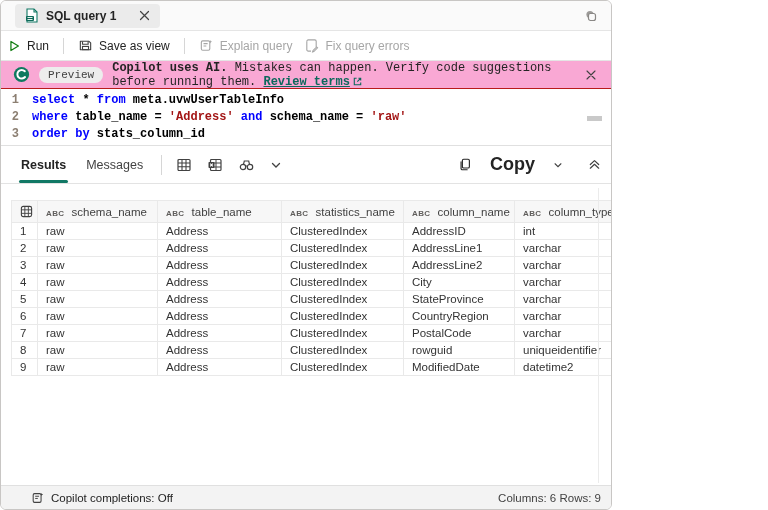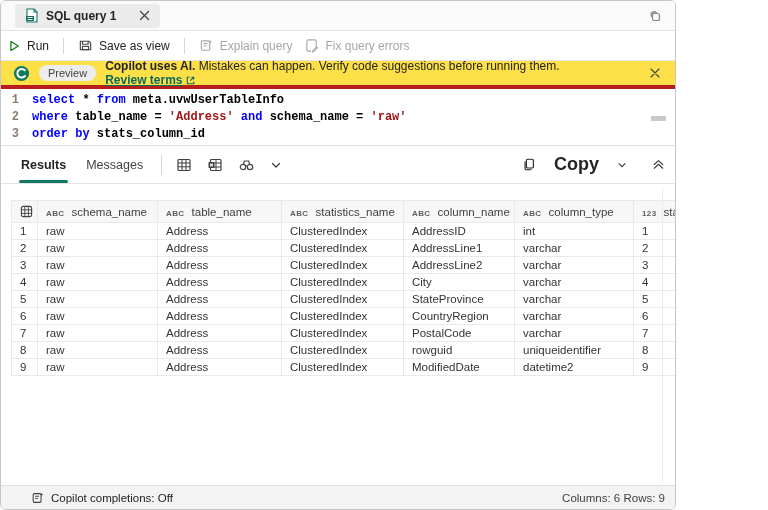--- a/index.html
+++ b/index.html
@@ -1,40 +1,40 @@
 <!DOCTYPE html>
 <html><head>
 <meta charset="utf-8">
 <style>
   * { margin:0; padding:0; box-sizing:border-box; }
   html,body { background:#ffffff; }
   body { width:768px; height:510px; font-family:"Liberation Sans", sans-serif; color:#242424; }
 
   .window {
-    width:676px; height:510px; background:#ffffff;
+    width:612px; height:510px; background:#ffffff;
     border:1px solid #c8c6c4; border-radius:6px; overflow:hidden;
     display:flex; flex-direction:column; position:relative;
   }
 
   
   .tabbar { height:30px; background:#fafafa; display:flex; align-items:center; padding-left:14px; border-bottom:1px solid #e5e5e5; position:relative; flex:0 0 auto; }
   .tab { height:24px; background:#ebebeb; border-radius:4px; display:flex; align-items:center; gap:7px; padding:0 10px; cursor:default; }
   .tab-title { font-size:12px; font-weight:700; color:#242424; }
   .tab-close { margin-left:16px; display:flex; align-items:center; }
   .dup-icon { position:absolute; right:12px; top:7px; }
 
   
   .toolbar { height:29px; display:flex; align-items:center; flex:0 0 auto; background:#fff; }
   .tb-btn { display:flex; align-items:center; gap:6px; font-size:12px; color:#242424; padding:0 6px; height:22px; border-radius:4px; }
   .tb-btn.disabled { color:#a6a6a6; }
   .tb-sep { width:1px; height:16px; background:#d6d6d6; margin:0 8px; }
 
   
-  .banner { height:29px; border-top:1px solid #e5e5e5; border-bottom:4px solid #b91c1c; background:#fde047;
-    display:flex; align-items:center; padding:0 12px; gap:9px; font-size:12px; flex:0 0 auto; }
+  .banner { height:29px; border-top:1px solid #e5e5e5; border-bottom:1px solid #b91c1c; background:#f9a8d4;
+    display:flex; align-items:center; padding:0 12px; gap:9px; font-size:12px; flex:0 0 auto;font-family:Liberation Mono, monospace; }
   .preview-pill { background:#ededed; border-radius:10px; padding:2px 9px; font-size:11px; color:#424242; }
   .banner-text { color:#242424; }
   .banner-text b { font-weight:700; }
   .review-link { color:#0c695c; font-weight:700; text-decoration:underline; display:inline-flex; align-items:center; gap:2px; cursor:pointer; }
   .banner-close { margin-left:auto; display:flex; align-items:center; padding:2px; }
 
   
   .editor { height:56px; padding-top:3px; font-family:"Liberation Mono", monospace; font-size:12px; font-weight:700; position:relative; flex:0 0 auto; background:#fff; }
   .code-line { display:flex; line-height:17px; white-space:pre; }
   .line-num { width:18px; text-align:right; margin-right:13px; color:#8c7f72; }

